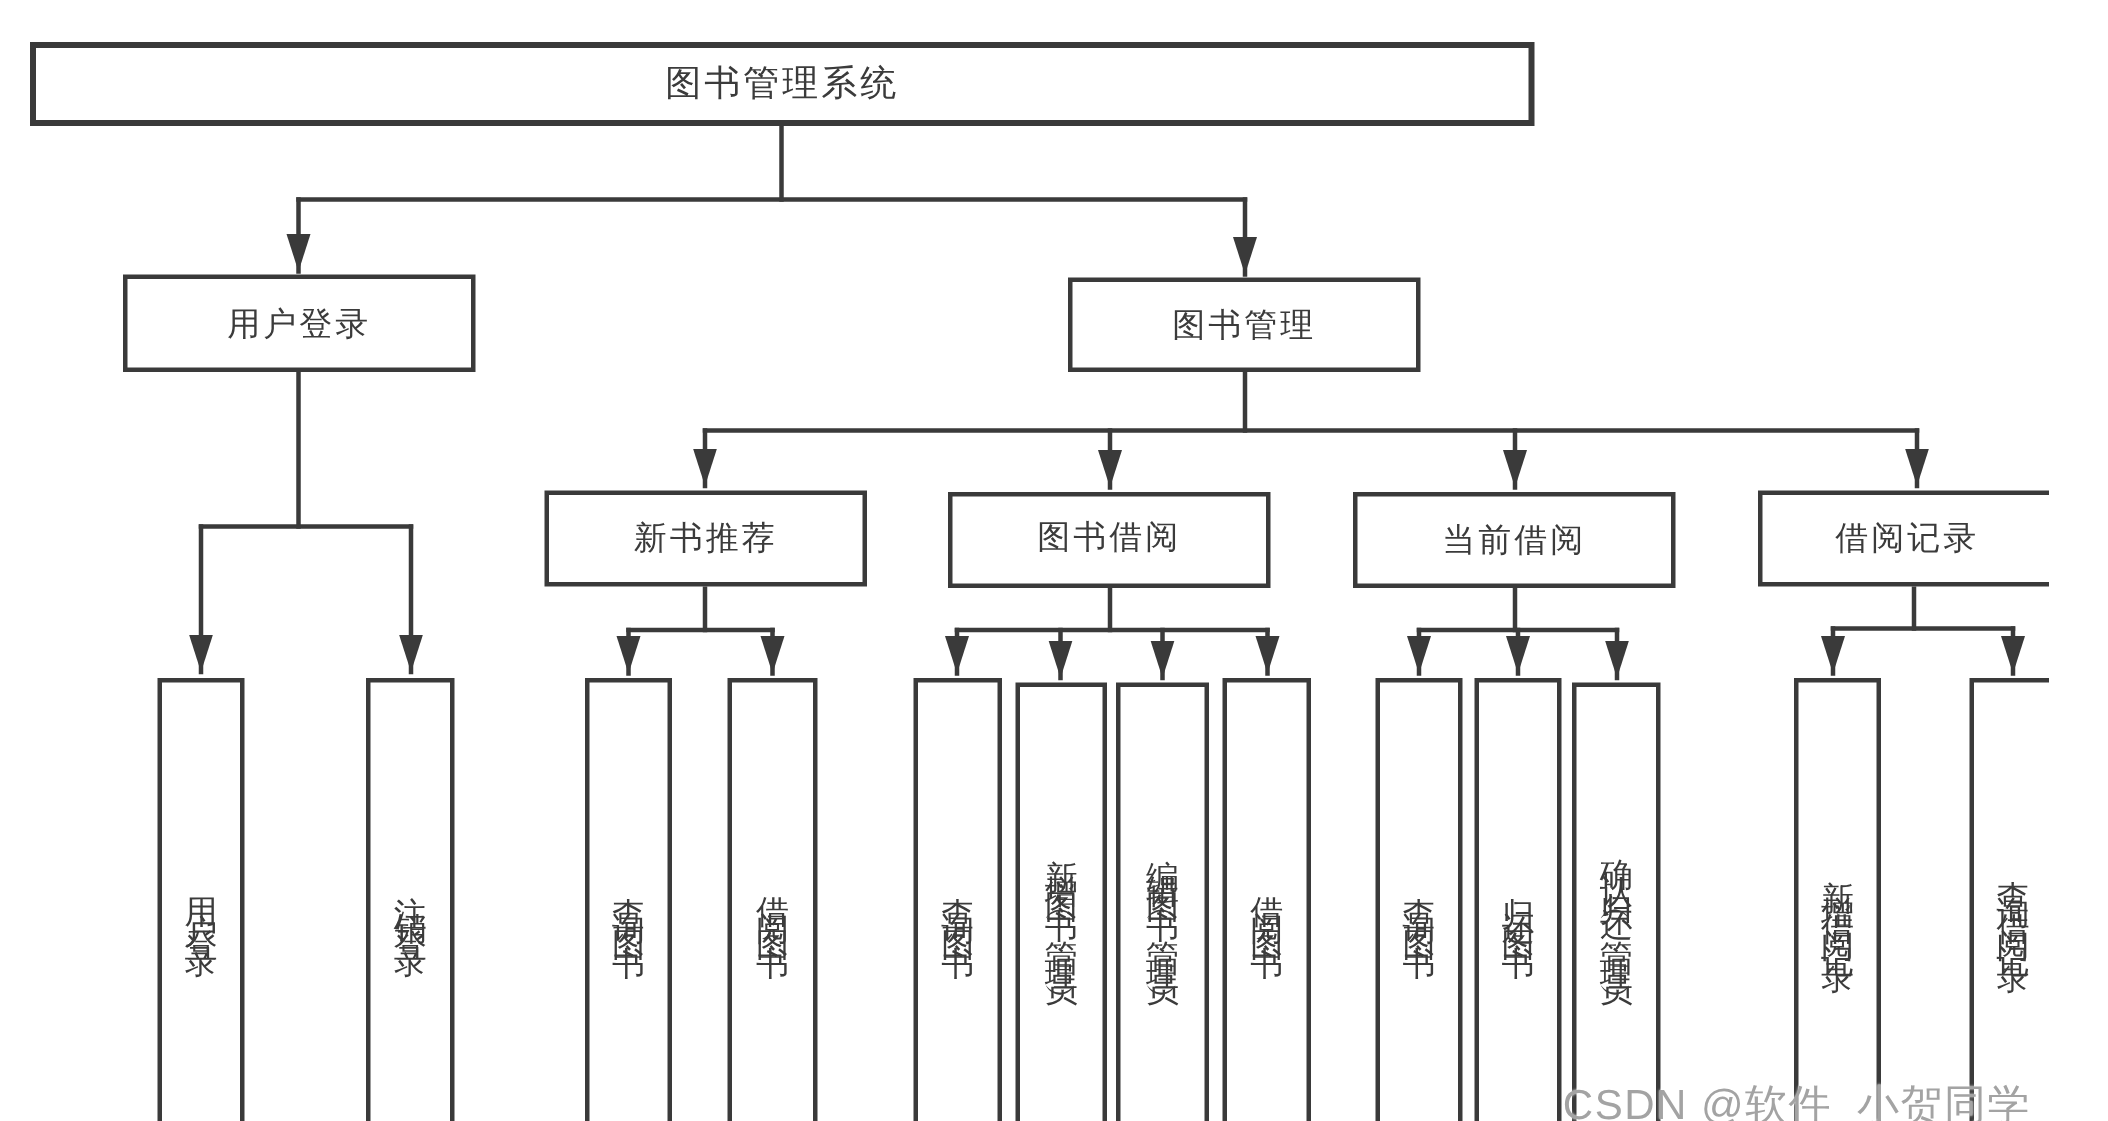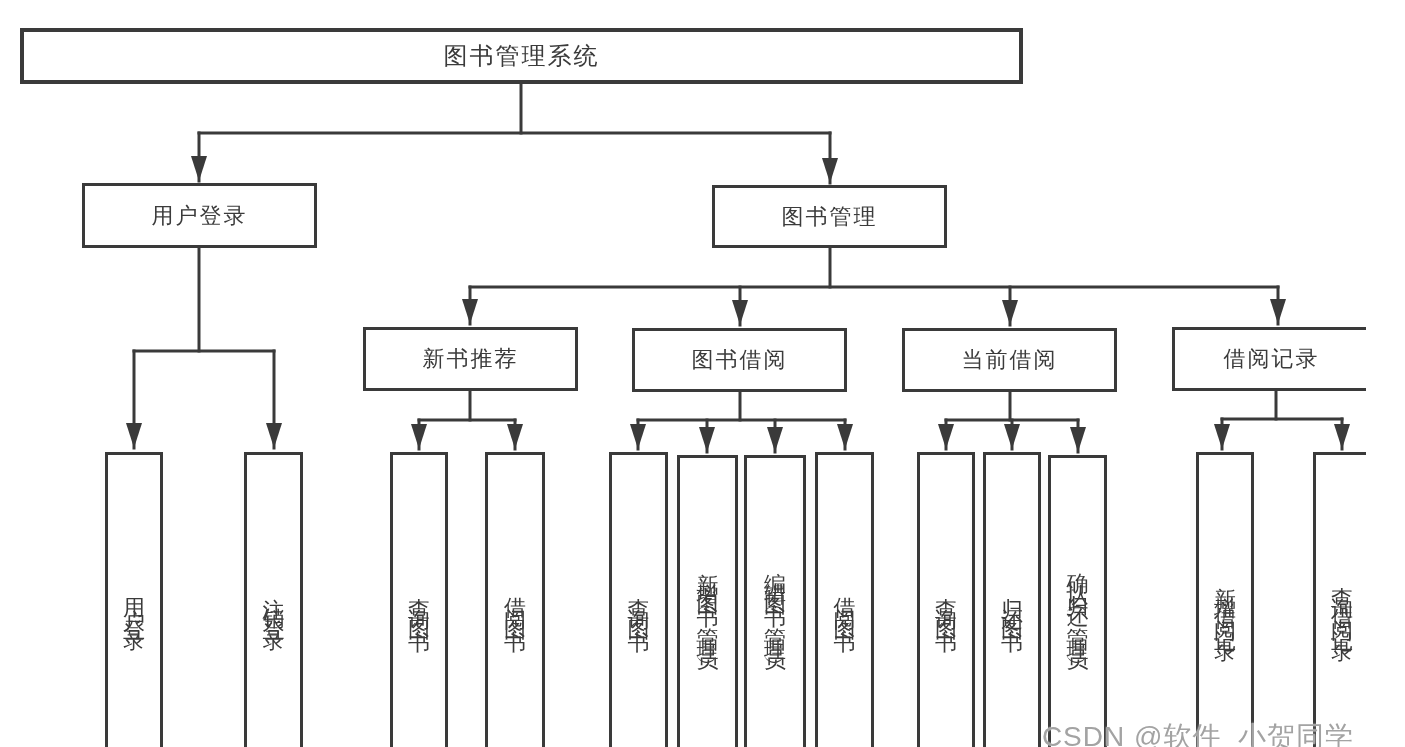--- a/index.html
+++ b/index.html
@@ -123,21 +123,21 @@
   <div class="box" style="left:82px; top:168px; width:235px; height:65px;">
     <span>用户登录</span>
   </div>
   <div class="box" style="left:712px; top:170px; width:235px; height:63px;">
     <span>图书管理</span>
   </div>
 
   <div class="box" style="left:363px; top:312px; width:215px; height:64px;">
     <span>新书推荐</span>
   </div>
-  <div class="box" style="left:632px; top:313px; width:215px; height:64px;">
+  <div class="box" style="left:632px; top:313px; width:215px; height:64px;font-family:Liberation Mono, monospace;">
     <span>图书借阅</span>
   </div>
   <div class="box" style="left:1172px; top:312px; width:199px; height:64px;">
     <span>借阅记录</span>
   </div>
   <div class="box" style="left:902px; top:313px; width:215px; height:64px;">
     <span>当前借阅</span>
   </div>
 
   <div class="box vbox" style="left:105px; top:437px; width:58px; height:300px;">

